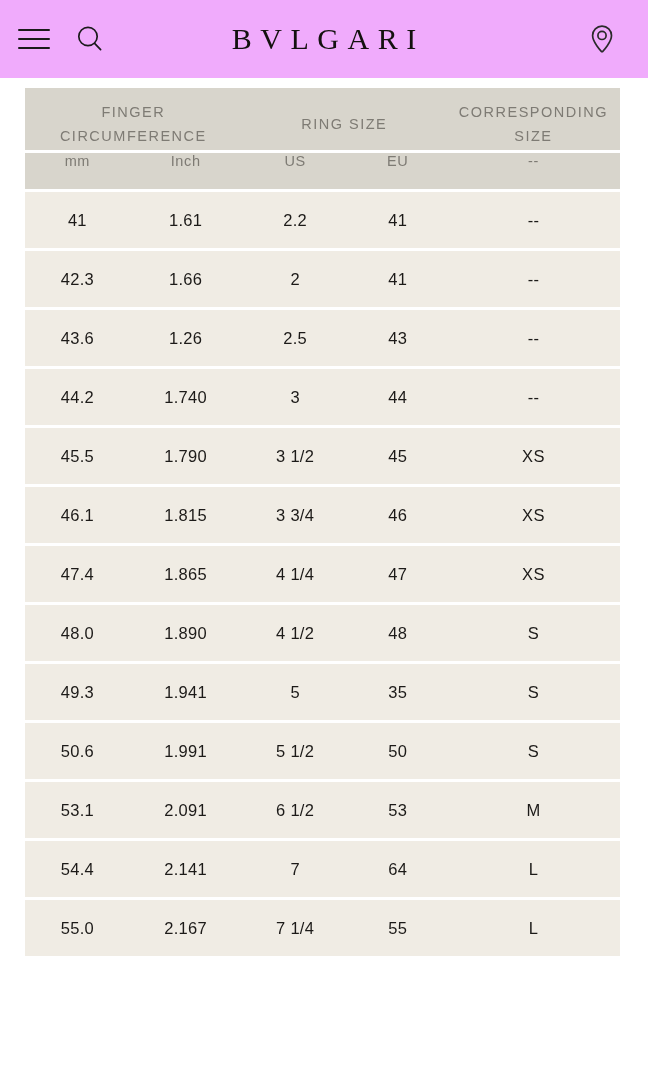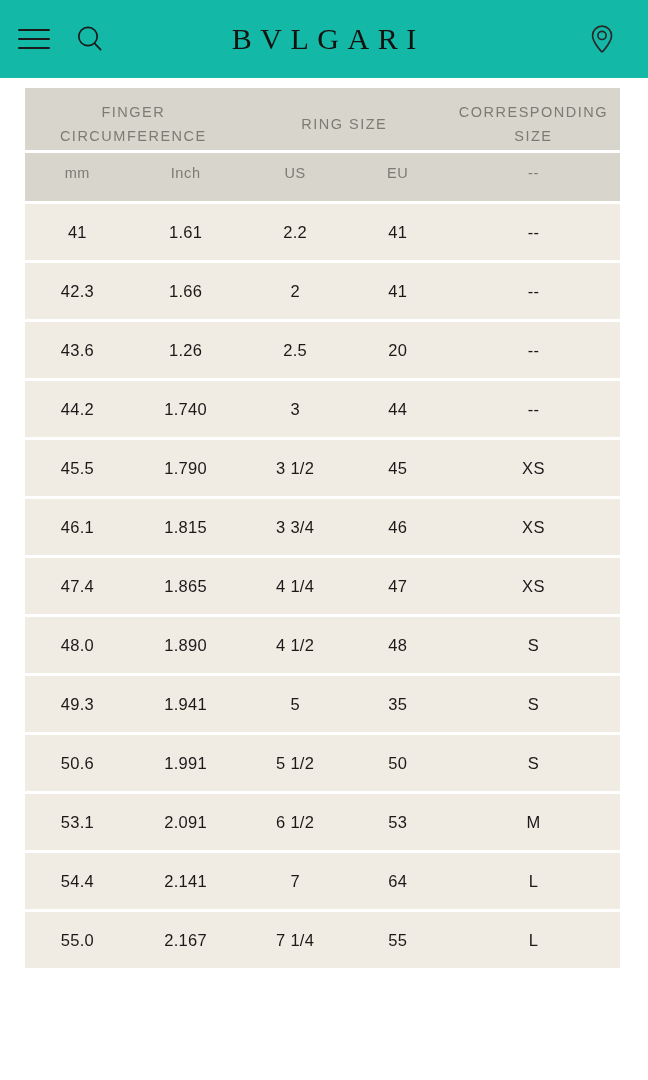--- a/index.html
+++ b/index.html
@@ -8,21 +8,21 @@
     height: 1080px;
     background: #ffffff;
     font-family: "Liberation Sans", sans-serif;
     overflow: hidden;
   }
 
   
   .site-header {
     position: relative;
     height: 78px;
-    background: #14b8a6;
+    background: #f0abfc;
     display: flex;
     align-items: center;
   }
   .hdr-left {
     position: absolute;
     left: 10px;
     top: 0;
     height: 78px;
     display: flex;
     align-items: center;
@@ -106,21 +106,21 @@
     letter-spacing: 1.5px;
     line-height: 24px;
     padding: 12px 2px 2px;
   }
   thead .sub-row th {
     background: #d8d5cc;
     color: #7e7b74;
     font-size: 14.5px;
     font-weight: 400;
     letter-spacing: 0.6px;
-    padding: 12px 2px 20px;
+    padding: 0 2px 20px;
   }
 
   tbody tr td {
     background: #f0ece4;
     color: #1c1a18;
     font-size: 16.5px;
     font-weight: 400;
     height: 56px;
     letter-spacing: 0.3px;
   }
@@ -202,21 +202,21 @@
           <td>42.3</td>
           <td>1.66</td>
           <td>2</td>
           <td>41</td>
           <td>--</td>
         </tr>
         <tr>
           <td>43.6</td>
           <td>1.26</td>
           <td>2.5</td>
-          <td>20</td>
+          <td>43</td>
           <td>--</td>
         </tr>
         <tr>
           <td>44.2</td>
           <td>1.740</td>
           <td>3</td>
           <td>44</td>
           <td>--</td>
         </tr>
         <tr>

